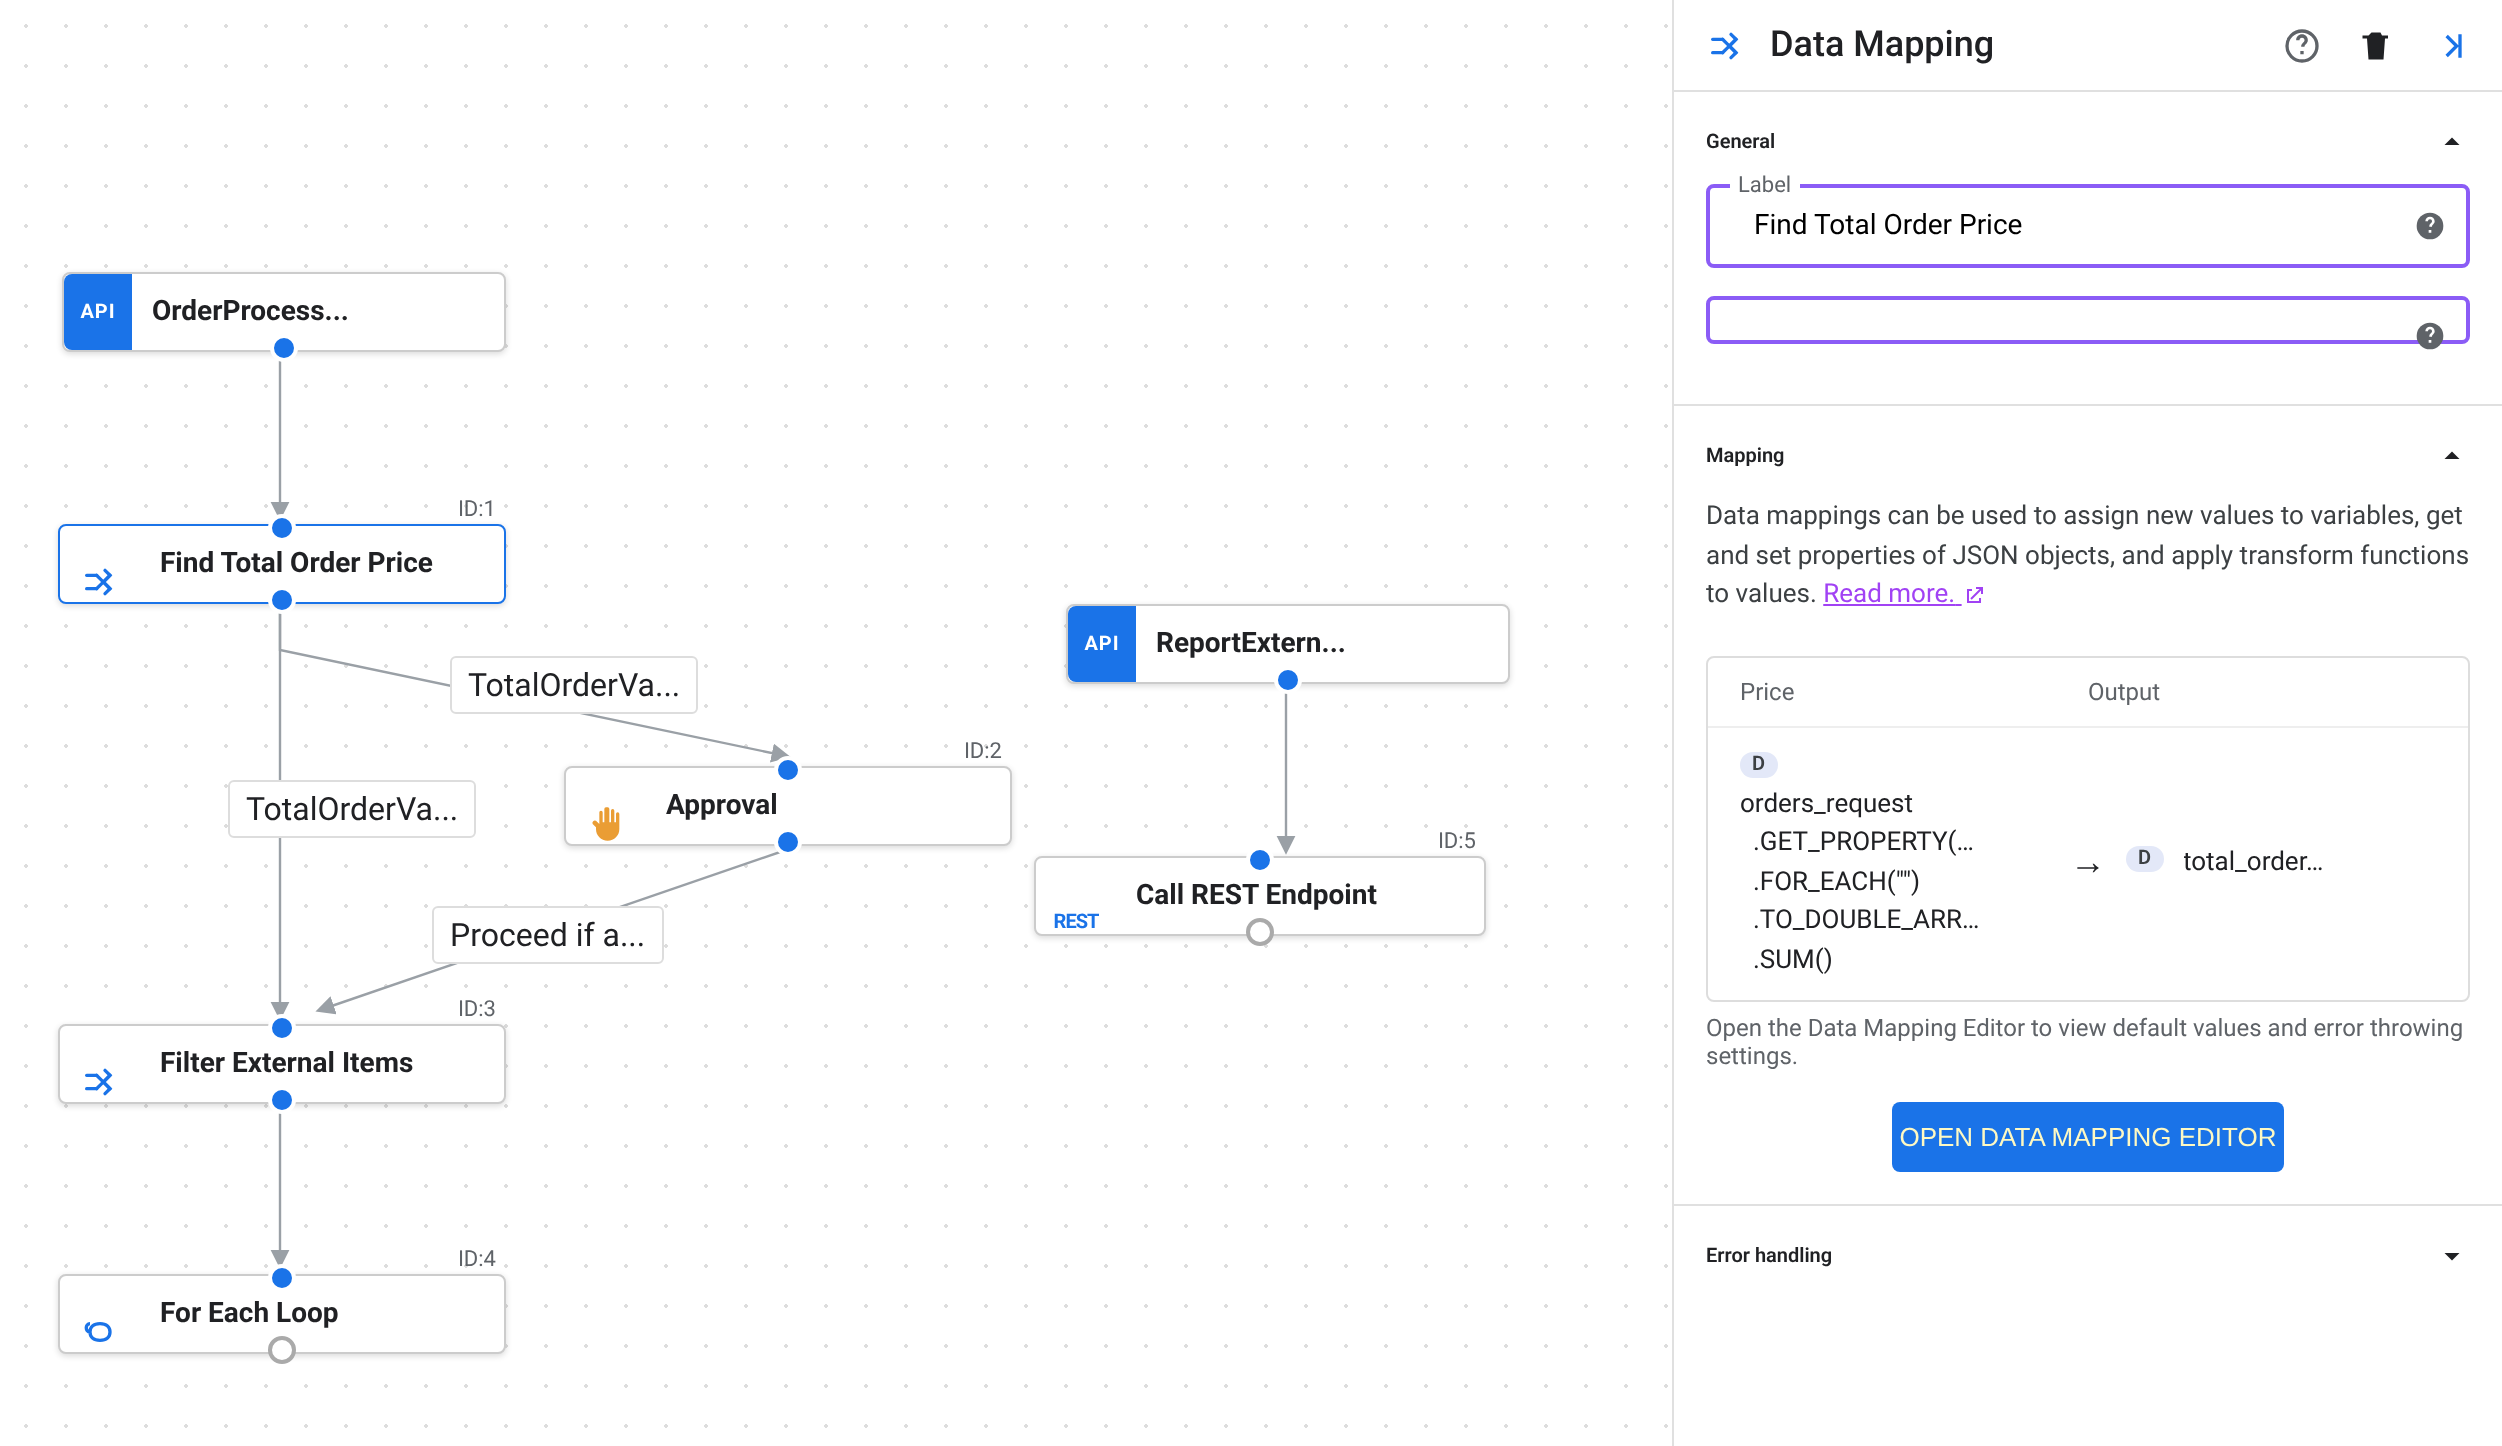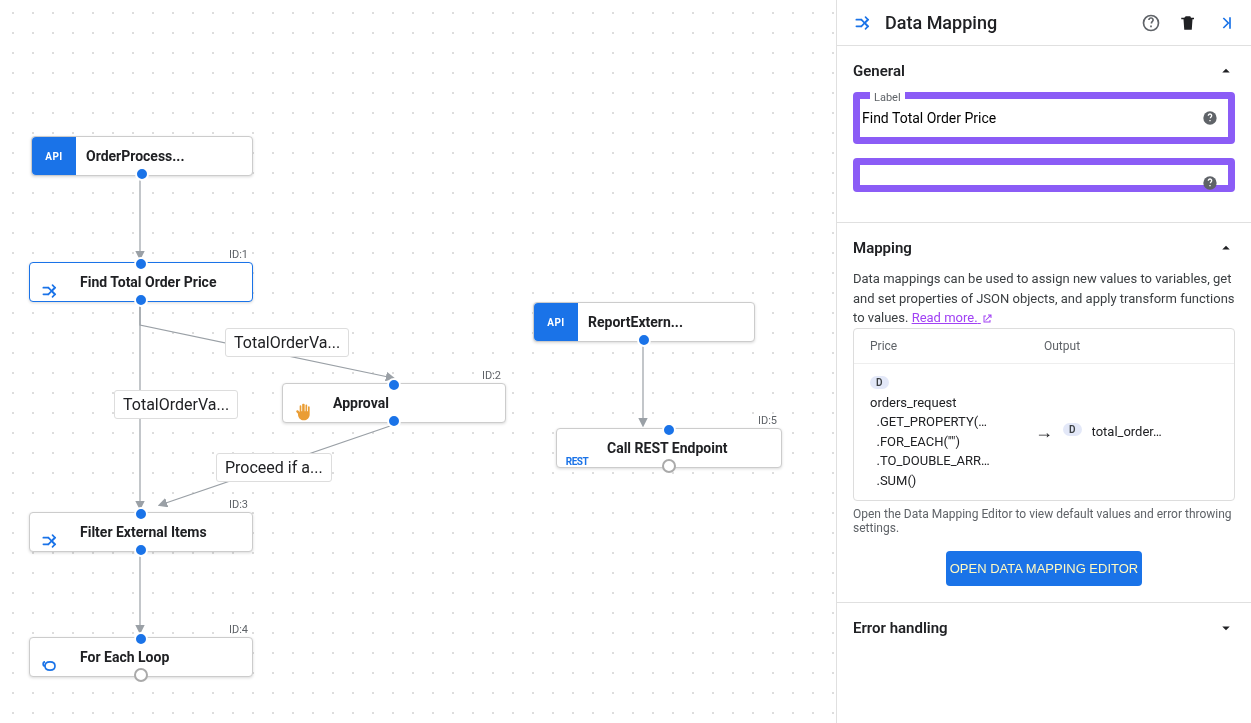--- a/index.html
+++ b/index.html
@@ -3,40 +3,40 @@
 <meta charset="utf-8">
 <style>
 html,body{margin:0;padding:0;font-family:Roboto,"Helvetica Neue",Arial,sans-serif;font-size:13px;color:#202124;background:#fff;height:100%}
 body{display:flex;width:1251px;height:723px;overflow:hidden}
 .canvas{position:relative;flex:1;background-image:radial-gradient(#ddd 1px,transparent 1px);background-size:20px 20px;background-position:3px 3px}
 .node{position:absolute;background:#fff;border:1px solid #ccc;border-radius:4px;box-shadow:0 1px 3px rgba(0,0,0,.15);display:flex;align-items:stretch;min-height:38px}
 .node.selected{border:1.5px solid #1a73e8}
 .node .icon{width:40px;display:flex;align-items:flex-end;justify-content:center}
 .node .lbl{flex:1;display:flex;align-items:center;padding:0 10px;font-size:14px;font-weight:700;white-space:nowrap;overflow:hidden;text-overflow:ellipsis}
 .node .id{position:absolute;top:-15px;right:4px;font-size:11px;color:#5f6368}
-.api-badge{background:#1a73e8;width:44px;display:flex;align-items:center;justify-content:center;border-radius:4px 0 0 4px}
+.api-badge{background:#1a73e8;width:34px;display:flex;align-items:center;justify-content:center;border-radius:4px 0 0 4px}
 .api-badge span{color:#fff;font-size:10px;font-weight:700;letter-spacing:.5px}
 .port{position:absolute;width:10px;height:10px;border-radius:50%;background:#1a73e8;border:2px solid #fff;left:50%;transform:translateX(-50%)}
 .port.t{top:-6px}.port.b{bottom:-6px}
 .port.hollow{background:#fff;border:2px solid #aaa}
 .edge-lbl{position:absolute;background:#fff;border:1px solid #ddd;border-radius:3px;padding:4px 8px;font-size:16px;white-space:nowrap}
 svg.edges{position:absolute;top:0;left:0;width:100%;height:100%;pointer-events:none}
 .panel{width:414px;border-left:1px solid #e0e0e0;display:flex;flex-direction:column;overflow:auto;background:#fff}
 .p-head{display:flex;align-items:center;padding:12px 16px;gap:12px}
 .p-title{font-size:18px;font-weight:500;flex:1}
 .p-icons{display:flex;gap:18px;align-items:center}
 .sec{border-top:1px solid #e0e0e0;padding:16px}
-.sec-head{display:flex;align-items:center;justify-content:space-between;font-size:15px;font-weight:600;padding-bottom:12px;cursor:pointer}
-.field{position:relative;border:7px solid #8b5cf6;border-radius:4px;padding:10px 0;margin-bottom:14px}
+.sec-head{display:flex;align-items:center;justify-content:space-between;font-size:10px;font-weight:600;padding-bottom:12px;cursor:pointer}
+.field{position:relative;border:2px solid #8b5cf6;border-radius:4px;padding:10px 20px;margin-bottom:14px}
 .field .flabel{position:absolute;top:-8px;left:10px;background:#fff;padding:0 4px;font-size:11px;color:#5f6368}
 .field input,.field textarea{border:none;outline:none;width:calc(100% - 24px);font-size:14px;font-family:inherit;background:transparent}
 .field textarea{resize:both;height:18px}
 .help{position:absolute;right:10px;top:50%;transform:translateY(-50%);color:#5f6368}
 .field.notes .help{top:10px;transform:none}
-.desc{font-size:13px;color:#3c4043;line-height:1.5;margin-bottom:0}
+.desc{font-size:13px;color:#3c4043;line-height:1.5;margin-bottom:20px}
 .desc a{color:#a142f4;text-decoration:underline}
 .map-table{border:1px solid #ddd;border-radius:4px}
 .mt-head{display:flex;padding:10px 16px;font-size:12px;color:#5f6368}
 .mt-col{flex:1}
 .mt-row{display:flex;align-items:center;padding:10px 16px;gap:10px;border-top:1px solid #eee}
 .mt-left,.mt-right{flex:1;min-width:0}
 .chip{display:inline-block;background:#e3e8f8;color:#3c4043;font-size:10px;padding:1px 6px;border-radius:8px;margin-bottom:4px;font-weight:600}
 .mt-left .src{font-size:13px;line-height:1.5;font-family:inherit}
 .mt-right .out{font-size:13px;white-space:nowrap;overflow:hidden;text-overflow:ellipsis}
 .mt-arrow{font-size:18px}
@@ -136,21 +136,21 @@
 </div>
 
 <div class="node" style="left:533px;top:302px;width:220px">
   <div class="api-badge">
         <span>API</span>
       </div>
   <div class="lbl">ReportExtern...</div>
   <div class="port b"></div>
 </div>
 
-<div class="node" style="left:556px;top:428px;width:224px">
+<div class="node" style="left:517px;top:428px;width:224px">
   <div class="id">ID:5</div>
   <div class="icon">
         <span style="font-size:10px;font-weight:700;color:#1a73e8;letter-spacing:-.5px">REST</span>
       </div>
   <div class="lbl">Call REST Endpoint</div>
   <div class="port t"></div>
   <div class="port b hollow"></div>
 </div>
 
 <div class="edge-lbl" style="left:225px;top:328px">TotalOrderVa...</div>

